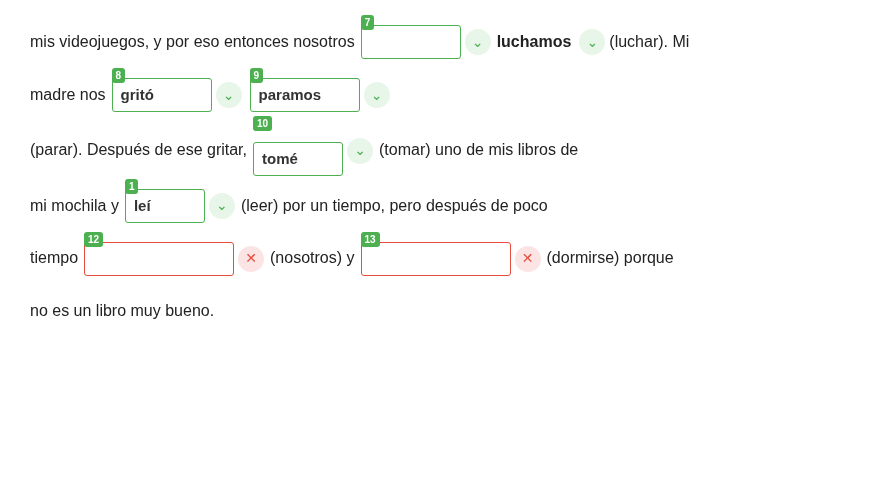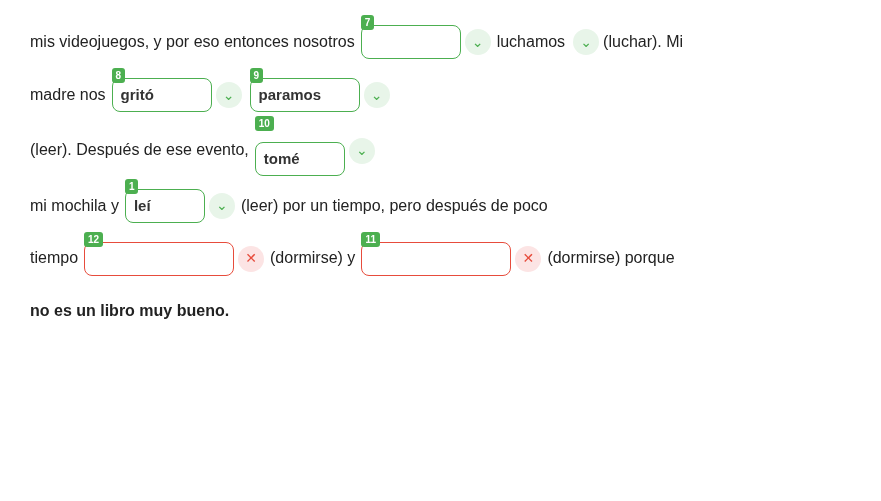--- a/index.html
+++ b/index.html
@@ -41,21 +41,21 @@
       color: white;
       font-size: 10px;
       font-weight: bold;
       border-radius: 3px;
       padding: 1px 4px;
       line-height: 1.3;
       z-index: 1;
     }
     .input-box {
       border: 1.5px solid #e74c3c;
-      border-radius: 8px;
+      border-radius: 3px;
       padding: 4px 8px;
       min-width: 80px;
       height: 34px;
       display: inline-flex;
       align-items: center;
       background: #fff;
       font-size: 15px;
       font-weight: bold;
       color: #333;
     }
@@ -87,38 +87,37 @@
       height: 26px;
       border-radius: 50%;
       background: #fce4e4;
       color: #e74c3c;
       font-size: 14px;
       margin-left: 4px;
       cursor: pointer;
     }
     .last-line {
       margin-top: 8px;
-      font-weight: bold;
     }
   </style>
 </head>
 <body>
 
 <div class="content">
 
   <div class="line">
     <span class="text-part">mis videojuegos, y por eso entonces nosotros</span>
 
     <span class="input-group">
       <span class="badge">7</span>
       <span class="input-box correct" style="min-width:100px;"></span>
       <span class="dropdown-icon">⌄</span>
     </span>
 
-    <span class="text-part" style="font-weight:normal;">luchamos</span>
+    <span class="text-part" style="font-weight:bold;">luchamos</span>
     <span class="dropdown-icon">⌄</span>
     <span class="text-part">(luchar). Mi</span>
   </div>
 
   <div class="line">
     <span class="text-part">madre nos</span>
 
     <span class="input-group">
       <span class="badge">8</span>
       <span class="input-box correct" style="min-width:100px;">
@@ -131,30 +130,31 @@
     <span class="input-group">
       <span class="badge">9</span>
       <span class="input-box correct" style="min-width:110px;">
         <span>paramos</span>
       </span>
       <span class="dropdown-icon">⌄</span>
     </span>
   </div>
 
   <div class="line">
-    <span class="text-part">(leer). Después de ese evento,</span>
+    <span class="text-part">(parar). Después de ese gritar,</span>
 
     <span class="input-group">
       <span class="badge">10</span>
       <span class="input-box correct" style="min-width:90px;margin-top:16px;">
         <span>tomé</span>
       </span>
       <span class="dropdown-icon">⌄</span>
     </span>
 
+    <span class="text-part">(tomar) uno de mis libros de</span>
   </div>
 
   <div class="line">
     <span class="text-part">mi mochila y</span>
 
     <span class="input-group">
       <span class="badge">1</span>
       <span class="input-box correct" style="min-width:80px;">
         <span>leí</span>
       </span>
@@ -166,24 +166,24 @@
 
   <div class="line">
     <span class="text-part">tiempo</span>
 
     <span class="input-group">
       <span class="badge">12</span>
       <span class="input-box empty" style="min-width:150px;"></span>
       <span class="close-icon">✕</span>
     </span>
 
-    <span class="text-part">(dormirse) y</span>
+    <span class="text-part">(nosotros) y</span>
 
     <span class="input-group">
-      <span class="badge">11</span>
+      <span class="badge">13</span>
       <span class="input-box empty" style="min-width:150px;"></span>
       <span class="close-icon">✕</span>
     </span>
 
     <span class="text-part">(dormirse) porque</span>
   </div>
 
   <div class="line last-line">
     <span class="text-part">no es un libro muy bueno.</span>
   </div>

